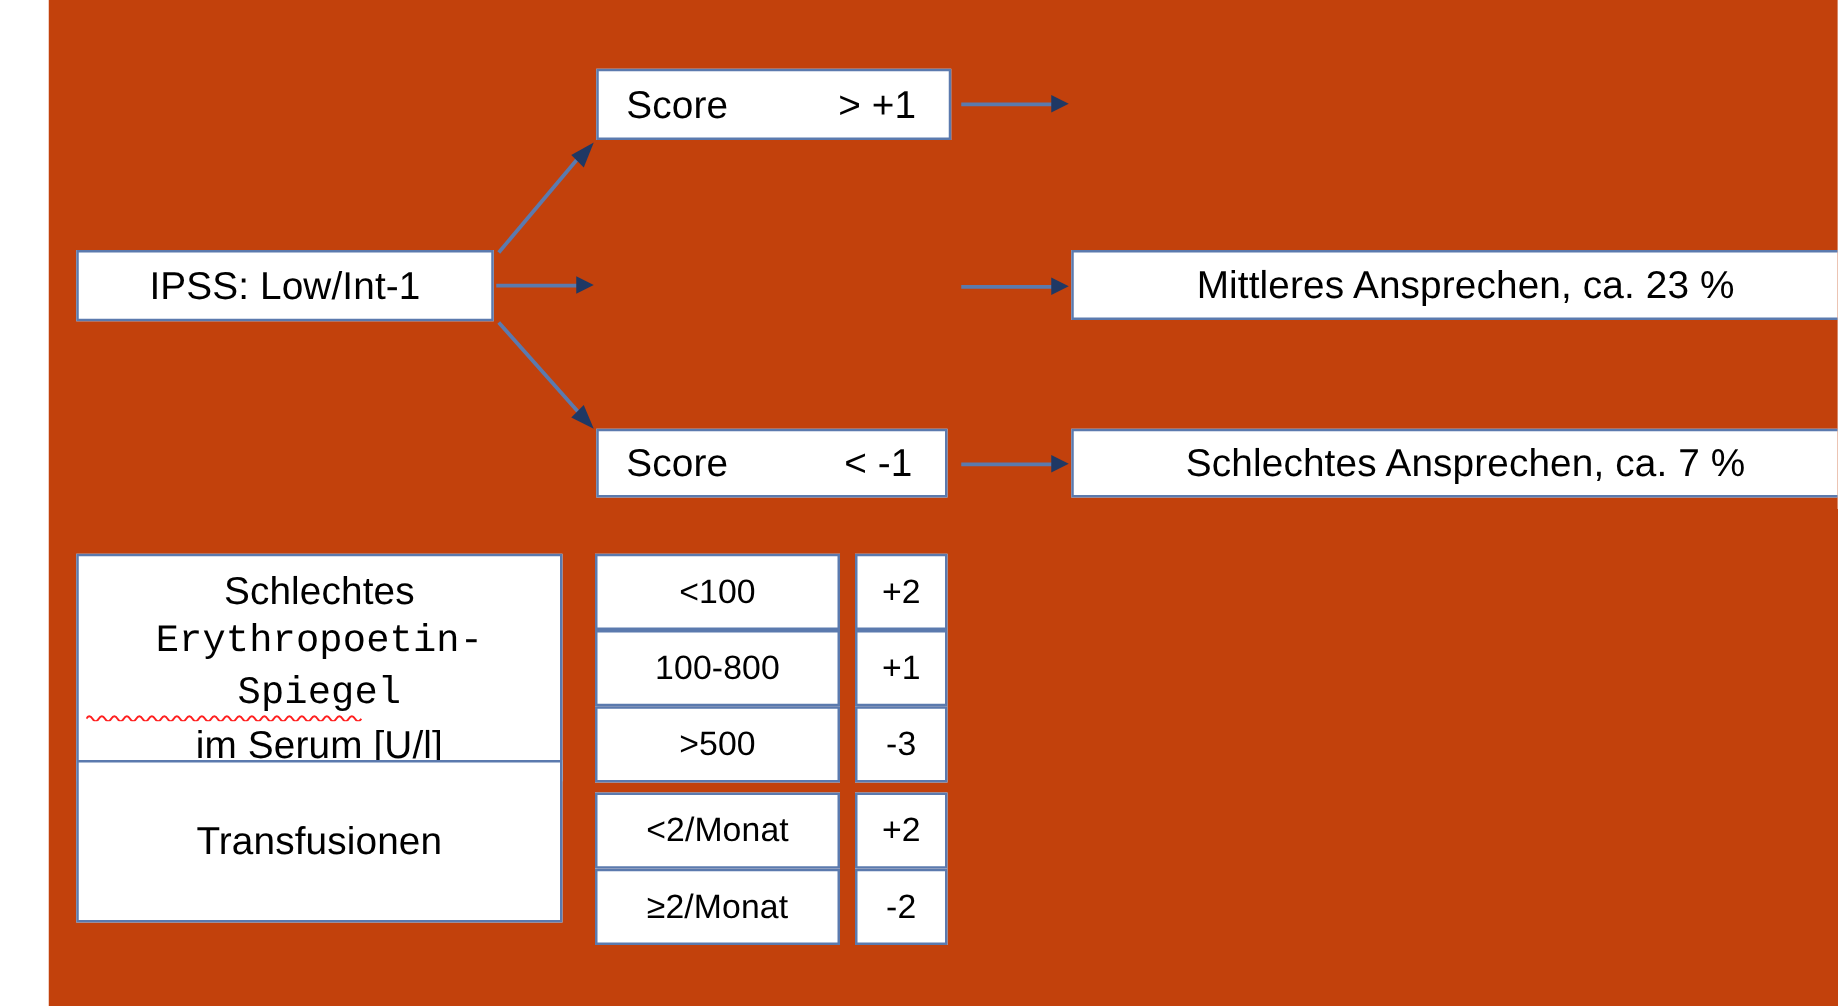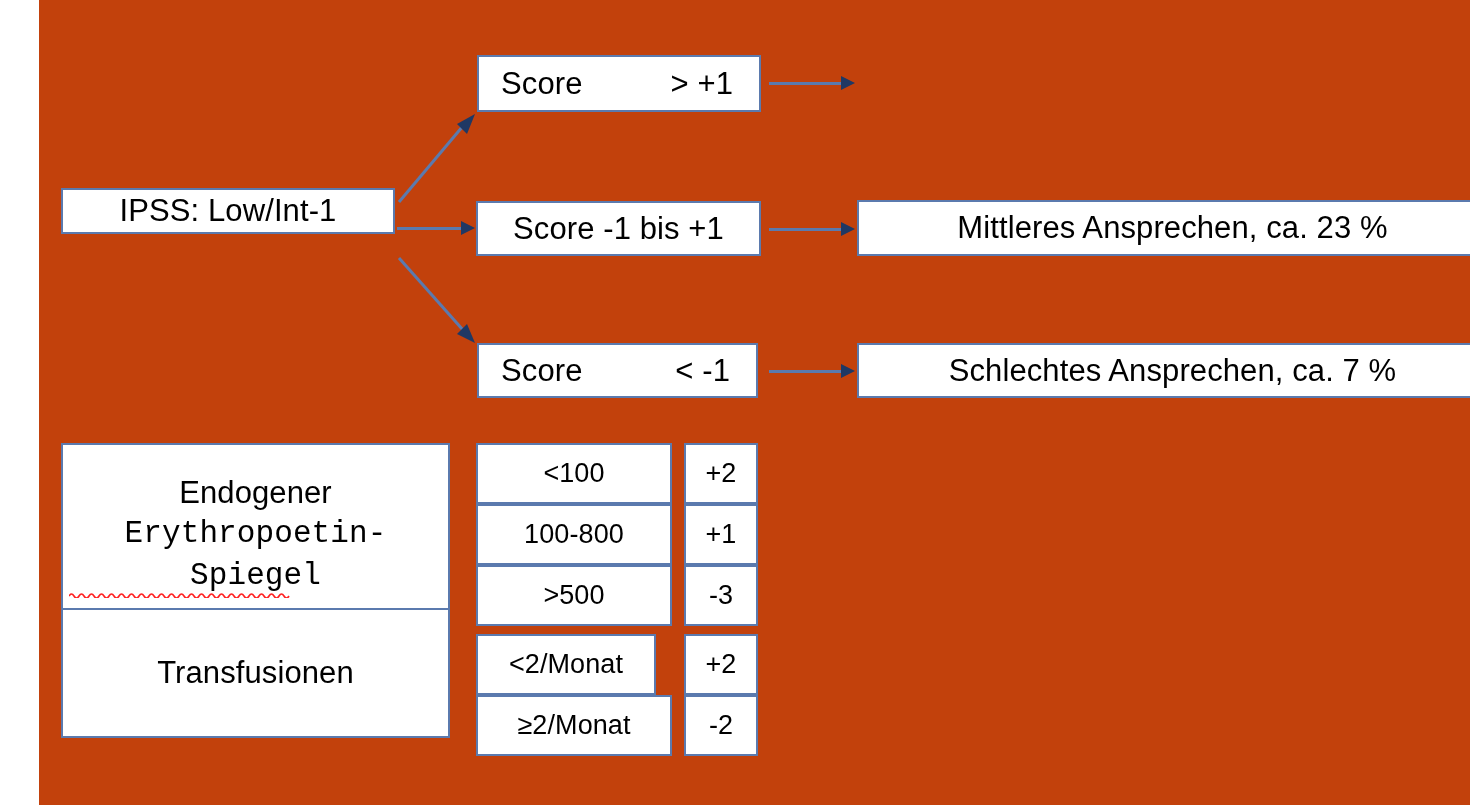--- a/index.html
+++ b/index.html
@@ -106,42 +106,39 @@
     <span class="lbl">Score</span>
     <span class="val">&gt; +1</span>
   </div>
 
   <div class="arrow-h" style="left:730px; top:73px; width:88px;">
     <div class="shaft" style="width:74px;"></div>
     <div class="head" style="left:72px;"></div>
   </div>
 
 
-  <div class="box" style="left:22px; top:188px; width:334px; height:46px;">
+  <div class="box" style="left:22px; top:200px; width:334px; height:57px;">
     <span class="inner">IPSS: Low/Int-1</span>
   </div>
 
   <div class="arrow-h" style="left:358px; top:218px; width:82px;">
     <div class="shaft" style="width:66px;"></div>
     <div class="head" style="left:64px;"></div>
   </div>
 
   <svg class="arrow-diag" style="left:352px; top:110px; width:96px; height:100px;" viewBox="0 0 96 100">
     <line x1="8" y1="92" x2="72" y2="16" stroke="#5b7aae" stroke-width="3"></line>
     <polygon points="84,4 66,14 76,24" fill="#1f3864"></polygon>
   </svg>
 
   <svg class="arrow-diag" style="left:352px; top:248px; width:96px; height:100px;" viewBox="0 0 96 100">
     <line x1="8" y1="10" x2="72" y2="82" stroke="#5b7aae" stroke-width="3"></line>
     <polygon points="84,95 66,86 76,76" fill="#1f3864"></polygon>
   </svg>
 
-  <div class="box" style="left:437px; top:201px; width:285px; height:55px;">
-    <span class="inner">Score -1 bis +1</span>
-  </div>
 
   <div class="arrow-h" style="left:730px; top:219px; width:88px;">
     <div class="shaft" style="width:74px;"></div>
     <div class="head" style="left:72px;"></div>
   </div>
 
   <div class="box" style="left:818px; top:200px; width:631px; height:56px;">
     <span class="inner">Mittleres Ansprechen, ca. 23 %</span>
   </div>
 
@@ -154,27 +151,28 @@
     <div class="shaft" style="width:74px;"></div>
     <div class="head" style="left:72px;"></div>
   </div>
 
   <div class="box" style="left:818px; top:343px; width:631px; height:55px;">
     <span class="inner">Schlechtes Ansprechen, ca. 7 %</span>
   </div>
 
   <div class="box multiline tbl-label" style="left:22px; top:443px; width:389px; height:182px;">
     <span class="inner">
-      <span>Endogener</span><br>
+      <span>Schlechtes</span><br>
       <span style="position:relative;display:inline-block;font-family:Liberation Mono, monospace;">
         <span>Erythropoetin-Spiegel</span>
         <svg class="squiggle" style="left:0px; bottom:-2px; width:222px;" viewBox="0 0 222 6" preserveAspectRatio="none">
           <path d="M0,4 Q2.5,0 5,4 T10,4 T15,4 T20,4 T25,4 T30,4 T35,4 T40,4 T45,4 T50,4 T55,4 T60,4 T65,4 T70,4 T75,4 T80,4 T85,4 T90,4 T95,4 T100,4 T105,4 T110,4 T115,4 T120,4 T125,4 T130,4 T135,4 T140,4 T145,4 T150,4 T155,4 T160,4 T165,4 T170,4 T175,4 T180,4 T185,4 T190,4 T195,4 T200,4 T205,4 T210,4 T215,4 T220,4" fill="none" stroke="#ff2020" stroke-width="1.6"></path>
         </svg>
       </span><br>
+      <span>im Serum [U/l]</span>
     </span>
   </div>
 
   <div class="box tbl-cell" style="left:437px; top:443px; width:196px; height:61px;">
     <span class="inner">&lt;100</span>
   </div>
   <div class="box tbl-cell" style="left:645px; top:443px; width:74px; height:61px;">
     <span class="inner">+2</span>
   </div>
 
@@ -189,21 +187,21 @@
     <span class="inner">&gt;500</span>
   </div>
   <div class="box tbl-cell" style="left:645px; top:565px; width:74px; height:61px;">
     <span class="inner">-3</span>
   </div>
 
   <div class="box tbl-label" style="left:22px; top:608px; width:389px; height:130px;text-align:center;">
     <span class="inner">Transfusionen</span>
   </div>
 
-  <div class="box tbl-cell" style="left:437px; top:634px; width:180px; height:61px;">
+  <div class="box tbl-cell" style="left:437px; top:634px; width:196px; height:61px;">
     <span class="inner">&lt;2/Monat</span>
   </div>
   <div class="box tbl-cell" style="left:645px; top:634px; width:74px; height:61px;">
     <span class="inner">+2</span>
   </div>
 
   <div class="box tbl-cell" style="left:437px; top:695px; width:196px; height:61px;">
     <span class="inner">≥2/Monat</span>
   </div>
   <div class="box tbl-cell" style="left:645px; top:695px; width:74px; height:61px;">

